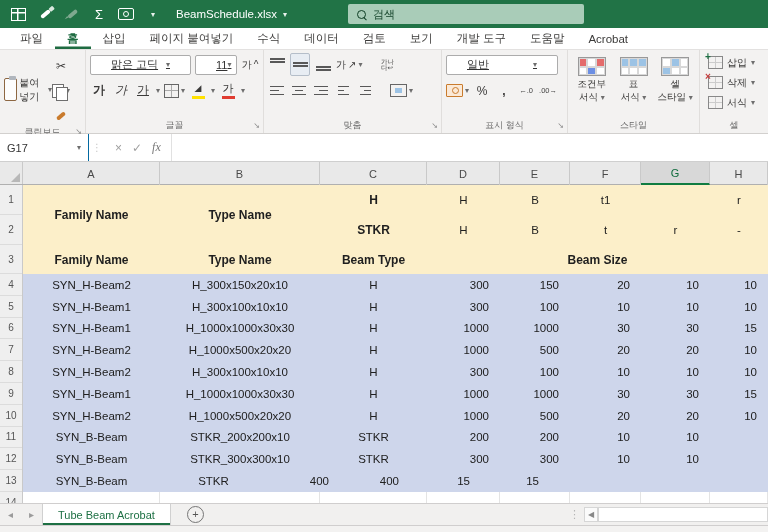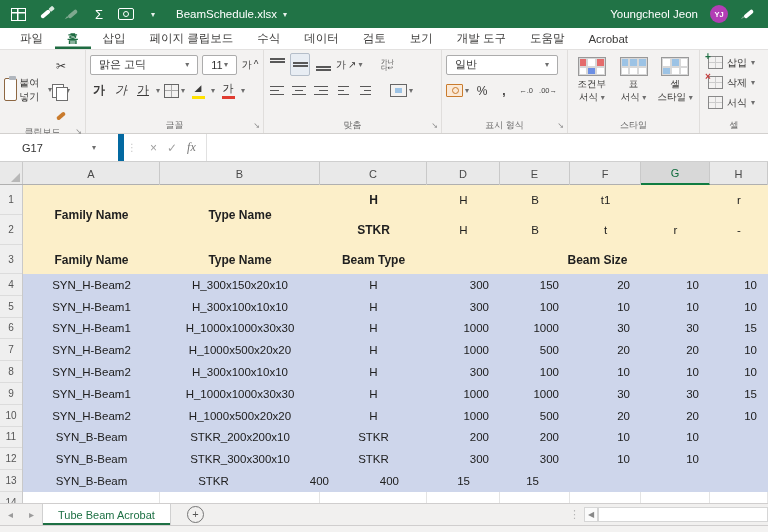--- a/index.html
+++ b/index.html
@@ -46,21 +46,21 @@
   .rbtn{display:inline-flex;align-items:center;justify-content:center;gap:2px;min-width:18px;height:21px;font-size:12px;color:#3b3a39;border-radius:2px;}
   .sm{font-size:8px;color:#6e6e6e;}
   .pastebig{width:48px;display:flex;align-items:center;justify-content:center;gap:2px;font-size:10px;color:#3b3a39;}
   .clipicon{width:17px;height:21px;border:1.4px solid #8d6742;border-radius:2px;background:#fdfdfd;position:relative;}
   .clipicon::before{content:"";position:absolute;left:3.5px;top:-3px;width:7px;height:4px;background:#b0b6bd;border-radius:1px;}
   .clipsm{display:flex;flex-direction:column;justify-content:flex-start;gap:4px;padding-top:2px;}
   .copyic{width:10px;height:12px;border:1.2px solid #6e6e6e;background:#fff;position:relative;}
   .copyic::after{content:"";position:absolute;left:2.5px;top:2.5px;width:10px;height:12px;border:1.2px solid #6e6e6e;background:#fff;}
   .fpbrush{width:10px;height:4px;background:#c97b2d;border-radius:2px;transform:rotate(-40deg);}
   .combo{background:#fff;border:1px solid #acacac;border-radius:2px;height:20px;display:flex;align-items:center;
-    font-size:11px;color:#333;padding:0 8px;justify-content:space-between;box-sizing:border-box;}
+    font-size:11px;color:#333;padding:0 20px;justify-content:space-between;box-sizing:border-box;text-decoration:underline;}
   .b{font-weight:bold;} .it{font-style:italic;} .ul{text-decoration:underline;}
   .colorbtn{display:inline-flex;flex-direction:column;align-items:center;line-height:10px;font-size:11px;}
   .cbar{width:13px;height:3px;margin-top:1px;}
   .bordic{width:13px;height:12px;border:1px solid #666;
     background:linear-gradient(#aaa,#aaa) 50% 0/1px 100% no-repeat,linear-gradient(#aaa,#aaa) 0 50%/100% 1px no-repeat;}
   .lns{display:flex;flex-direction:column;gap:2.4px;width:14px;}
   .lns i{display:block;height:1.6px;background:#585858;}
   .lns.left i:nth-child(2){width:62%;}
   .lns.ctr i:nth-child(2){width:62%;margin:0 auto;}
   .lns.right i:nth-child(2){width:62%;margin-left:auto;}
@@ -80,21 +80,21 @@
   .cs span:nth-child(2),.cs span:nth-child(4){background:#9cc3e5;}
   .stybtn{width:40px;display:flex;flex-direction:column;align-items:center;gap:2px;font-size:9.5px;color:#3b3a39;line-height:11px;padding-top:4px;}
   .cellrow{display:flex;align-items:center;gap:4px;height:19px;font-size:10px;color:#3b3a39;}
   .cellic{width:13px;height:11px;border:1px solid #888;background:
     linear-gradient(#ccc,#ccc) 50% 0/1px 100% no-repeat,linear-gradient(#ccc,#ccc) 0 50%/100% 1px no-repeat;position:relative;flex:none;}
   .cellic.ins::after{content:"+";position:absolute;left:-4px;top:-6px;color:#1e7044;font-weight:bold;font-size:10px;}
   .cellic.del::after{content:"\00d7";position:absolute;left:-4px;top:-6px;color:#c43e3e;font-weight:bold;font-size:10px;}
 
   
   .formulabar{top:134px;height:28px;background:#fff;border-bottom:1px solid #cfcfcf;display:flex;align-items:stretch;}
-  .namebox{width:74px;display:flex;align-items:center;justify-content:space-between;padding:0 22px;font-size:11px;color:#333;border-right:6px solid #0369a1;}
+  .namebox{width:74px;display:flex;align-items:center;justify-content:space-between;padding:0 7px;font-size:11px;color:#333;border-right:1px solid #0369a1;}
   .fbtns{display:flex;align-items:center;gap:10px;padding:0 10px;border-right:1px solid #e1e1e1;color:#9f9f9f;font-size:12px;}
   .fx{font-style:italic;font-family:"Liberation Serif","DejaVu Serif",serif;color:#777;}
   .finput{flex:1;background:#fff;}
   .vdots{color:#c9c9c9;font-size:10px;display:flex;align-items:center;padding:0 3px;}
 
   
   .gridwrap{top:162px;height:341px;display:flex;flex-direction:column;overflow:hidden;background:#fff;}
   .colheadrow{display:flex;height:23px;flex:none;background:#e9e9e9;border-bottom:1px solid #b0b0b0;box-sizing:border-box;}
   .cornercell{width:23px;flex:none;border-right:1px solid #c9c9c9;position:relative;background:#e9e9e9;box-sizing:border-box;}
   .cornercell::after{content:"";position:absolute;right:2px;bottom:2px;border-left:9px solid transparent;border-bottom:9px solid #b8b8b8;}
@@ -159,34 +159,31 @@
     <span class="qicon">Σ</span>
     <span class="qicon">
         <span class="i-cam"></span>
       </span>
     <span class="qicon caret">▾</span>
   </div>
   <div class="tb-title">
     <span>BeamSchedule.xlsx</span>
     <span class="caret">▾</span>
   </div>
-  <div class="tb-right">
-    <span class="tb-user">Youngcheol Jeon</span>
-    <span class="avatar">YJ</span>
-    <span class="qicon">
-        <span class="i-pen" style="background:#fff;"></span>
-      </span>
+  <div class="tb-search">
+    <span class="i-mag"></span>
+    <span>검색</span>
   </div>
 </div>
 
 <div class="abs menurow" id="menu-tabs">
     <div class="mtab">파일</div>
     <div class="mtab active">홈</div>
     <div class="mtab">삽입</div>
-    <div class="mtab">페이지 클립보드</div>
+    <div class="mtab">페이지 붙여넣기</div>
     <div class="mtab">수식</div>
     <div class="mtab">데이터</div>
     <div class="mtab">검토</div>
     <div class="mtab">보기</div>
     <div class="mtab">개발 도구</div>
     <div class="mtab">도움말</div>
     <div class="mtab">Acrobat</div>
   </div>
 
 <div class="abs ribbon">

